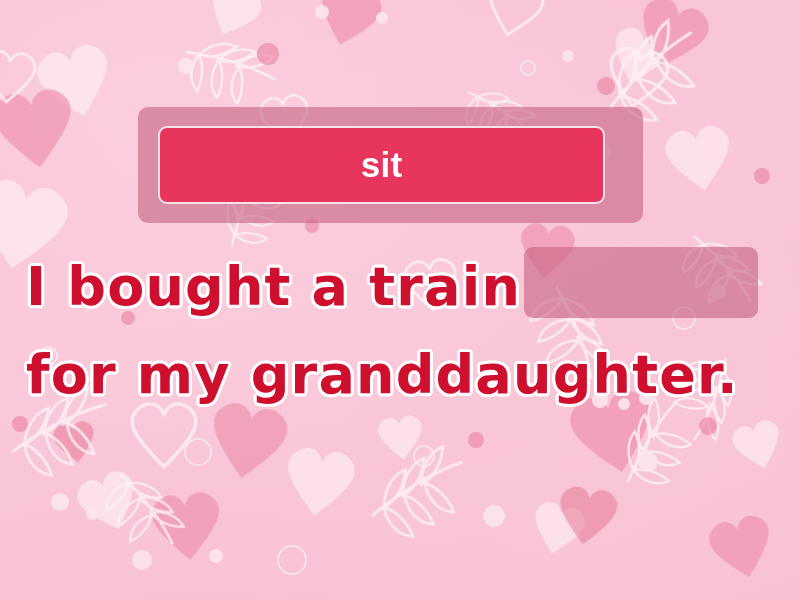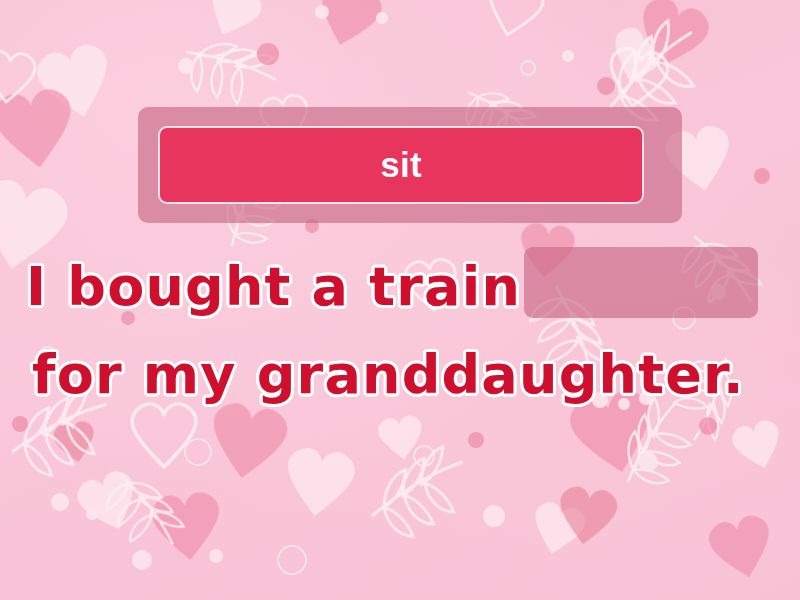--- a/index.html
+++ b/index.html
@@ -37,21 +37,21 @@
       radial-gradient(ellipse at 52% 50%, #fac9da 0%, rgba(250,201,218,0) 70%),
       linear-gradient(160deg, #f8c2d5 0%, #f9c7d9 45%, #f7bed2 100%);
   }
   #bg-svg { position: absolute; inset: 0; width: 800px; height: 600px; }
 
   
   #word-bank {
     position: absolute;
     left: 138px;
     top: 107px;
-    width: 544px;
+    width: 505px;
     height: 116px;
     box-sizing: border-box;
     background: rgba(198, 100, 130, 0.62);
     border-radius: 10px;
     display: flex;
     align-items: center;
     justify-content: space-between;
     padding: 19px 20px;
     z-index: 3;
   }
@@ -87,21 +87,21 @@
   }
   .sentence-line {
     position: absolute;
     left: 26px;
     height: 96px;
     display: flex;
     align-items: center;
     gap: 14px;
   }
   #line-1 { top: 0px; }
-  #line-2 { top: 88px; margin-left: 6px; }
+  #line-2 { top: 88px; }
 
   .sentence-text {
     color: #cf0f2e;
     font-family: "DejaVu Sans", sans-serif;
     font-size: 54px;
     font-weight: bold;
     letter-spacing: 1.2px;
     white-space: nowrap;
     text-shadow:
        2px  0   0 #ffffff,  -2px  0   0 #ffffff,

